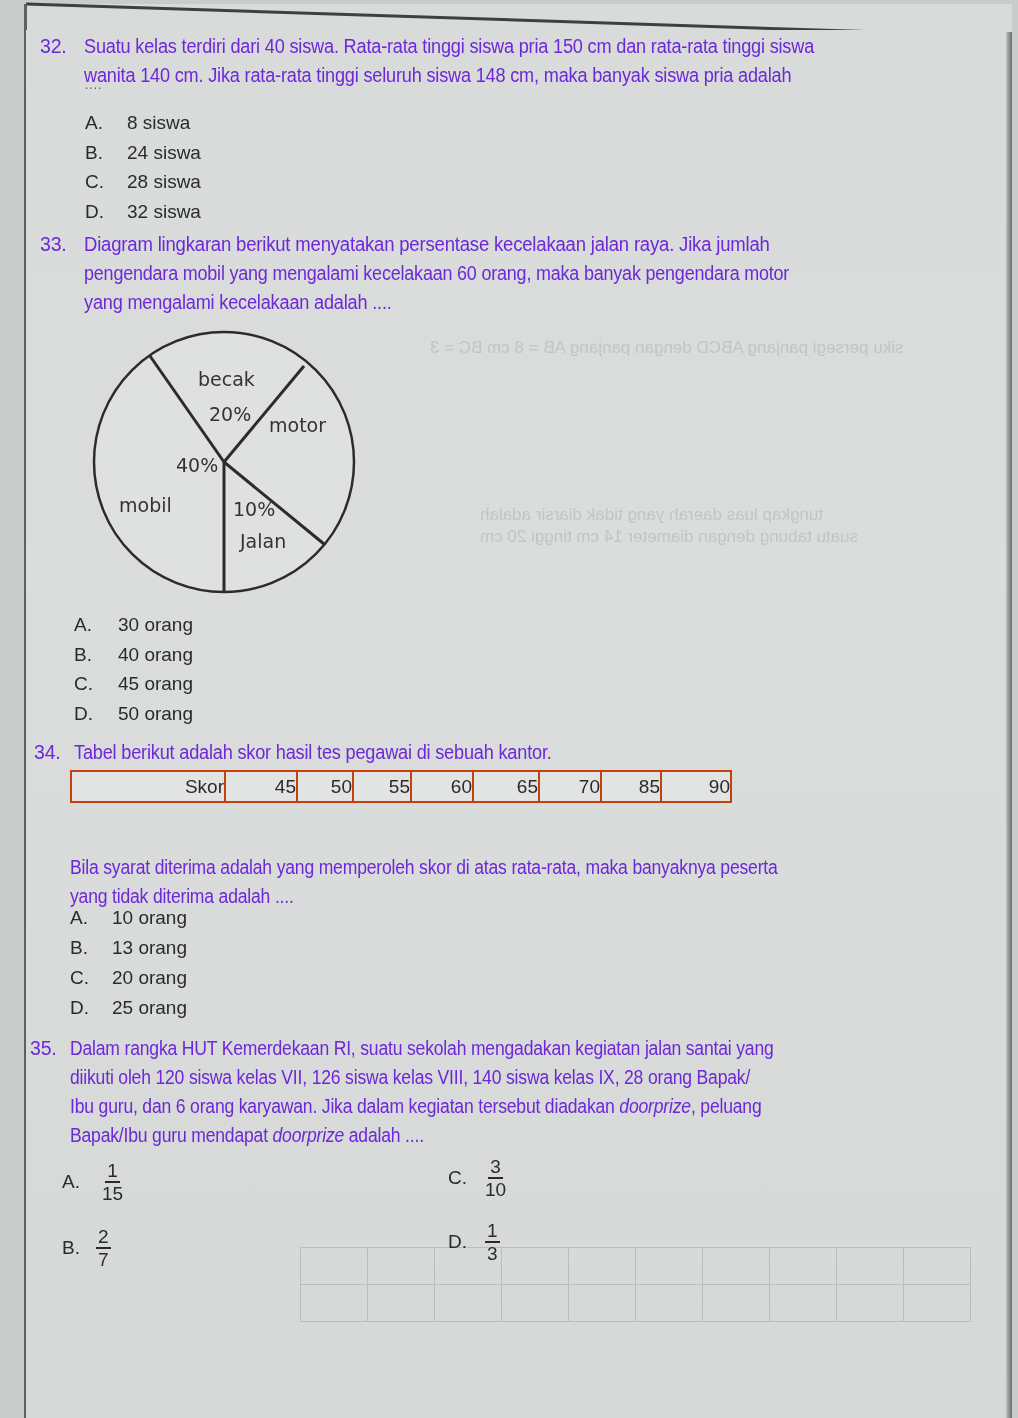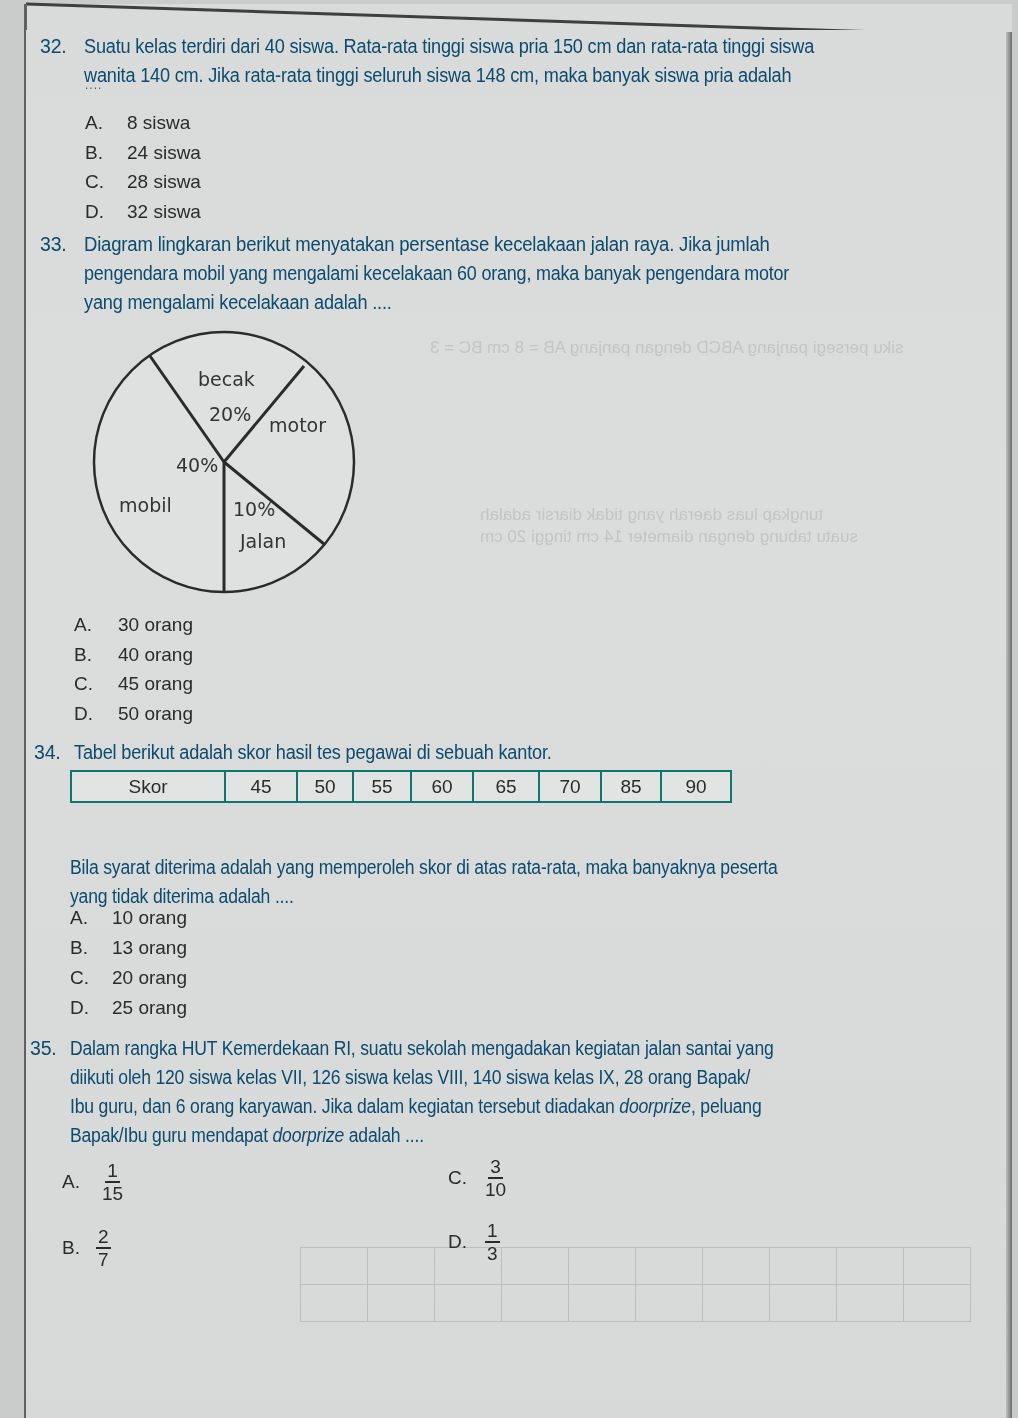--- a/index.html
+++ b/index.html
@@ -38,21 +38,21 @@
     right: 0;
     top: 28px;
     width: 6px;
     height: 1390px;
     background: linear-gradient(90deg, #bfc2c1, #6a6c6c);
   }
   .q {
     position: absolute;
     font-size: 19px;
     line-height: 29px;
-    color: #0c4a6e;
+    color: #6d28d9;
   }
   .q-head {
     font-family: "Liberation Sans", sans-serif;
     font-size: 19.5px;
     letter-spacing: -0.2px;
   }
   .q-num {
     position: absolute;
     left: -44px;
     top: 0;
@@ -100,22 +100,22 @@
   table.score {
     position: absolute;
     left: 70px;
     top: 770px;
     border-collapse: collapse;
     font-size: 19px;
     color: #2a2a2a;
     background: #e2e4e3;
   }
   table.score td {
-    border: 2px solid #0f766e;
-    text-align: center;
+    border: 2px solid #c2410c;
+    text-align: right;
     height: 29px;
     padding: 0;
   }
   
   .frac-opt {
     position: absolute;
     display: flex;
     align-items: center;
     font-size: 19px;
   }

